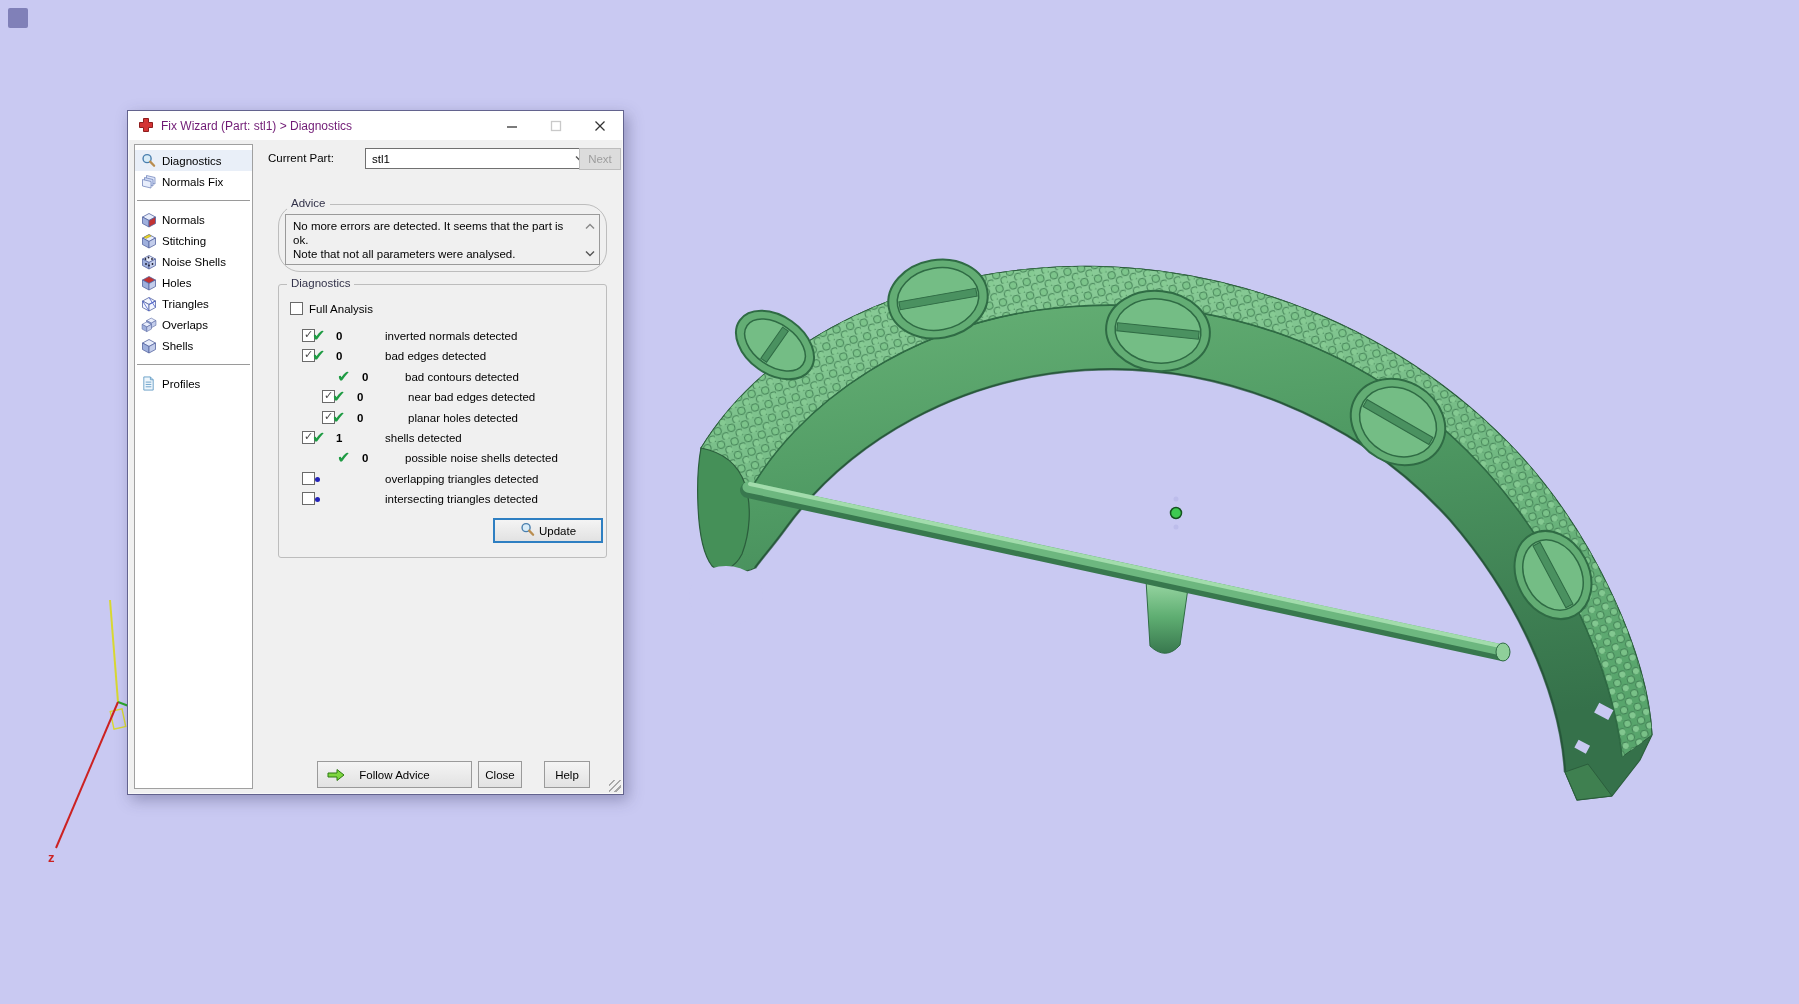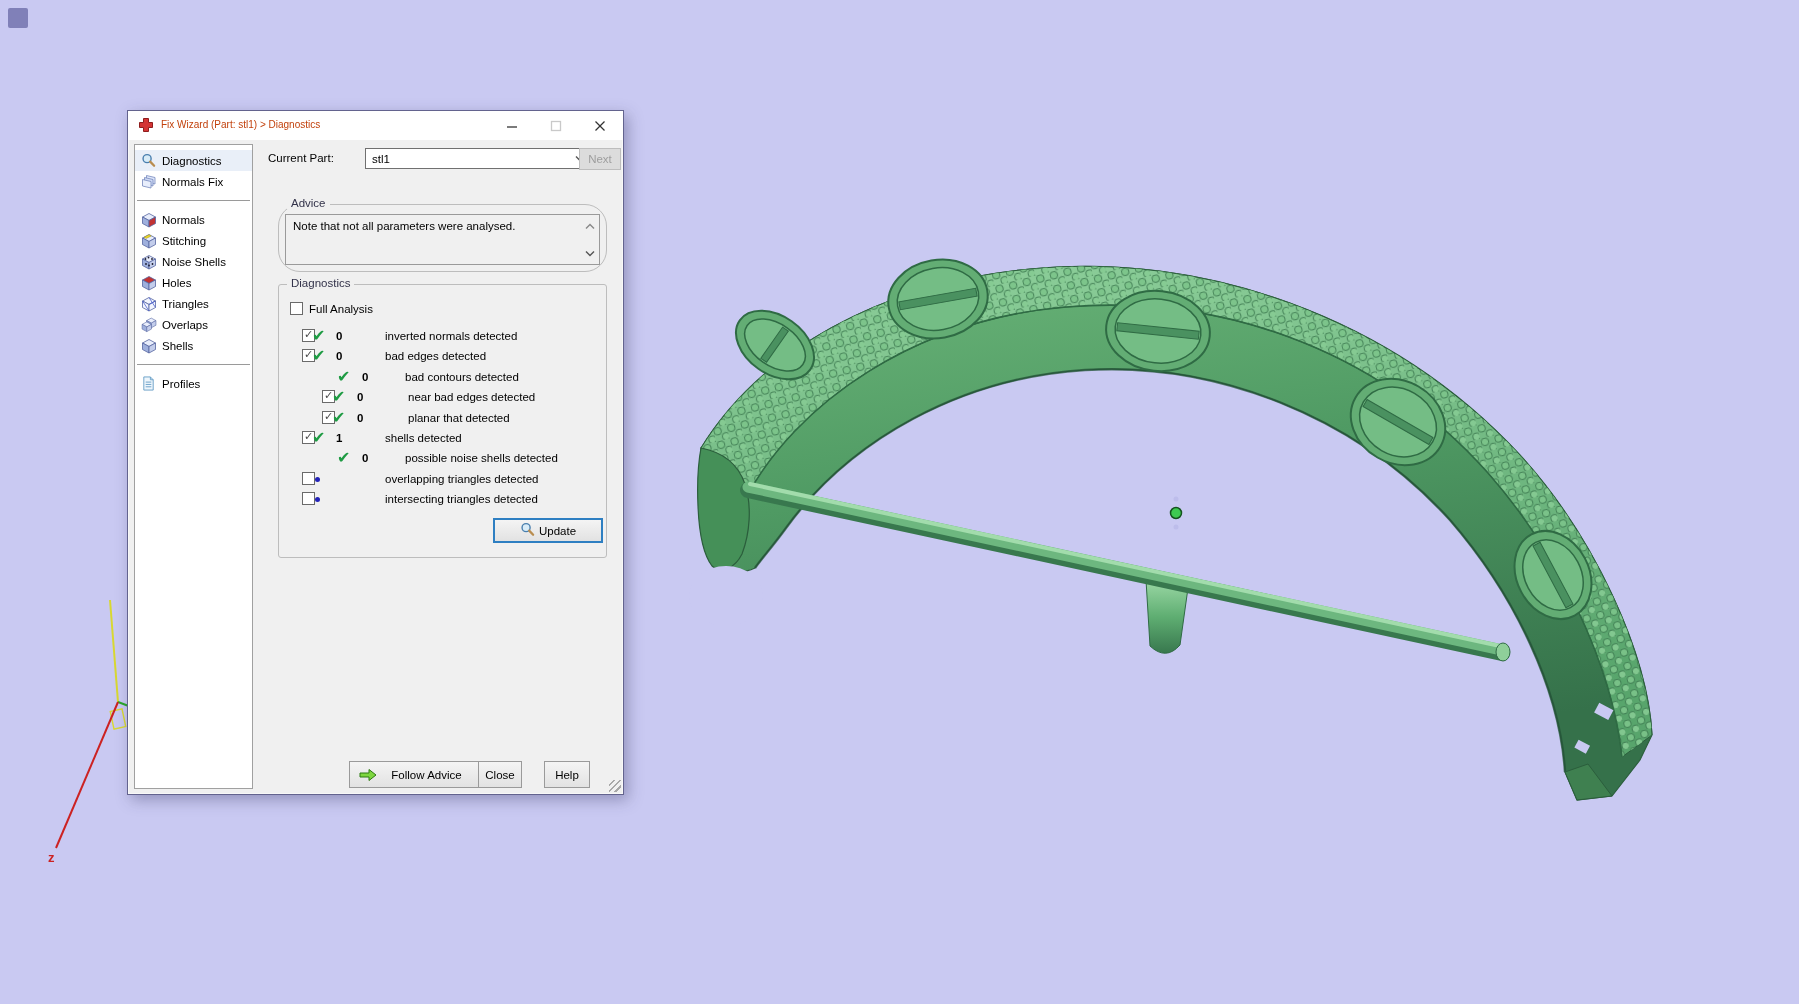--- a/index.html
+++ b/index.html
@@ -14,21 +14,21 @@
 
   
   #dialog{
     position:absolute;left:127px;top:110px;width:495px;height:683px;
     background:#f0f0f0;border:1px solid #63638e;
     box-shadow:0 0 0 1px rgba(255,255,255,.55) inset, 4px 5px 14px rgba(50,50,90,.35);
     z-index:10;font-size:11.5px;color:#000;
   }
   #titlebar{position:absolute;left:0;top:0;right:0;height:29px;background:#ffffff;}
   #app-icon{position:absolute;left:10px;top:6px;width:16px;height:16px;}
-  #title-text{position:absolute;left:33px;top:8px;font-size:10px;color:#c2410c;white-space:nowrap;}
+  #title-text{position:absolute;left:33px;top:8px;font-size:12px;color:#701a75;white-space:nowrap;}
   .win-btn{position:absolute;top:0;width:43px;height:29px;display:flex;align-items:center;justify-content:center;}
   #btn-min{right:90px;} #btn-max{right:46px;} #btn-close{right:2px;}
   .win-btn svg{display:block;}
 
   
   #sidebar{
     position:absolute;left:6px;top:33px;width:119px;height:645px;
     background:#fff;border:1px solid #a0a0a0;padding-top:5px;box-sizing:border-box;
   }
   .side-item{height:21px;display:flex;align-items:center;gap:5px;padding-left:5px;cursor:default;}
@@ -69,21 +69,21 @@
   .diag-row .cb{margin-top:3px;}
   .bigcheck{color:#1e9b43;font-weight:bold;font-size:16px;line-height:20px;font-family:"DejaVu Sans",sans-serif;}
   .cnt{font-weight:bold;line-height:20px;}
   .dlabel{line-height:20px;white-space:nowrap;}
   .bluedot{width:5px;height:5px;border-radius:50%;background:#2323b8;margin-top:8px;}
 
   
   .pushbtn{background:linear-gradient(#f4f4f4,#e2e2e2);border:1px solid #9a9a9a;box-sizing:border-box;
     display:flex;align-items:center;justify-content:center;gap:4px;}
   #update-btn{position:absolute;left:365px;top:407px;width:110px;height:25px;border:2px solid #2e7fc2;}
-  #follow-btn{position:absolute;left:189px;top:650px;width:155px;height:27px;margin-left:32px;}
+  #follow-btn{position:absolute;left:189px;top:650px;width:155px;height:27px;}
   #follow-btn .ic{position:absolute;left:8px;top:6px;}
   #close-btn{position:absolute;left:350px;top:650px;width:44px;height:27px;}
   #help-btn{position:absolute;left:416px;top:650px;width:46px;height:27px;}
   #resize-grip{position:absolute;right:2px;bottom:2px;width:12px;height:12px;
     background:repeating-linear-gradient(135deg,transparent 0 3px,#a8a8a8 3px 4.5px);}
 </style>
 </head>
 <body>
 
 <div id="viewport">
@@ -383,20 +383,21 @@
       </span>
   </div>
   <div id="next-btn">
     <span>Next</span>
   </div>
 
   <div class="grp" id="grp-advice">
     <span class="grp-label">Advice</span>
     <div id="advice-box">
       <div id="advice-text">
+        <div>No more errors are detected. It seems that the part is ok.</div>
         <div>Note that not all parameters were analysed.</div>
       </div>
       <div class="scrollcol">
         <span class="chevbox up">
             <svg width="10" height="7" viewBox="0 0 10 7">
               <polyline points="1,5.5 5,1.5 9,5.5" fill="none" stroke="#888" stroke-width="1.4"></polyline>
             </svg>
           </span>
         <span class="chevbox down">
             <svg width="10" height="7" viewBox="0 0 10 7">
@@ -432,21 +433,21 @@
         <div class="diag-row">
           <span class="cb checked" style="left: 43px;"></span>
           <span class="bigcheck" style="left: 53px;">✔</span>
           <span class="cnt" style="left: 78px;">0</span>
           <span class="dlabel" style="left: 129px;">near bad edges detected</span>
         </div>
         <div class="diag-row">
           <span class="cb checked" style="left: 43px;"></span>
           <span class="bigcheck" style="left: 53px;">✔</span>
           <span class="cnt" style="left: 78px;">0</span>
-          <span class="dlabel" style="left: 129px;">planar that detected</span>
+          <span class="dlabel" style="left: 129px;">planar holes detected</span>
         </div>
         <div class="diag-row">
           <span class="cb checked" style="left: 23px;"></span>
           <span class="bigcheck" style="left: 33px;">✔</span>
           <span class="cnt" style="left: 57px;">1</span>
           <span class="dlabel" style="left: 106px;">shells detected</span>
         </div>
         <div class="diag-row">
           <span class="bigcheck" style="left: 58px;">✔</span>
           <span class="cnt" style="left: 83px;">0</span>

